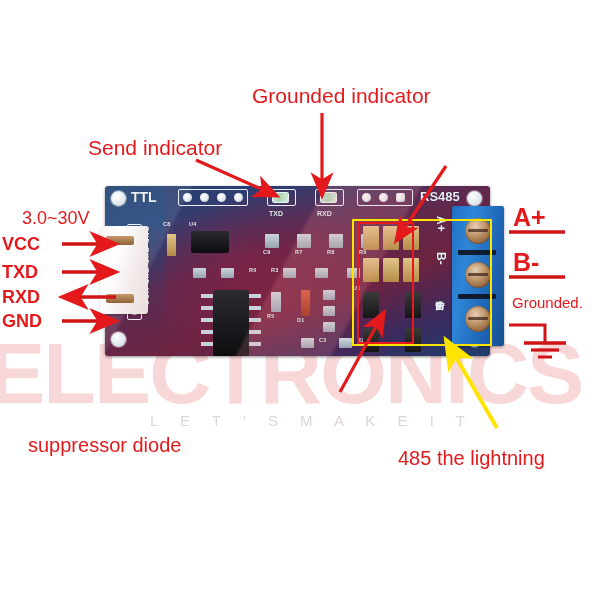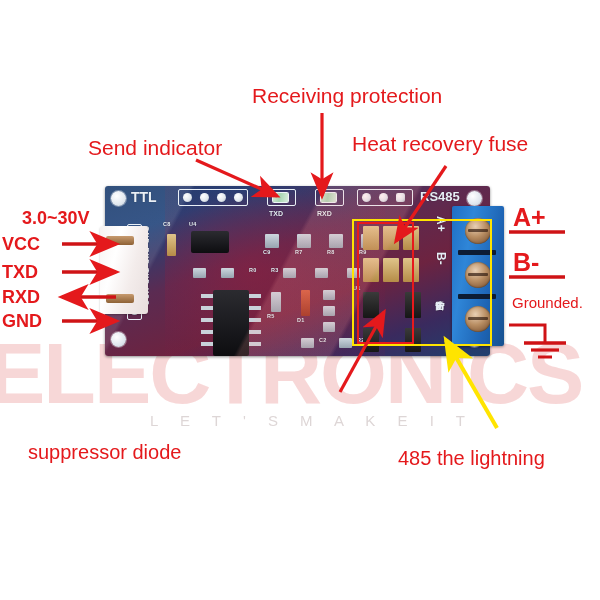--- a/index.html
+++ b/index.html
@@ -116,21 +116,21 @@
     position:absolute; border:2.5px solid #e8191c; background:transparent;
   }
 
   
   .ann {
     position:absolute; color:#e4191c; white-space:nowrap;
     font-family:"Liberation Sans", sans-serif; line-height:1.18;
   }
   .a-top  { font-size:21px; }
   .a-left { font-size:18px; font-weight:bold; }
-  .a-volt { font-size:18px; font-weight:bold; }
+  .a-volt { font-size:18px; font-weight:normal; }
   .a-big  { font-size:25px; font-weight:bold; }
   .a-bot  { font-size:20px; }
   .a-gnd  { font-size:15px;text-align:center; }
 
   svg.overlay {
     position:absolute; left:0; top:0; width:600px; height:600px;
     pointer-events:none;
   }
 </style>
 </head>
@@ -288,31 +288,30 @@
 
     <line x1="509" y1="232" x2="565" y2="232" stroke="#cf1316" stroke-width="3.4"></line>
     <line x1="509" y1="277" x2="565" y2="277" stroke="#cf1316" stroke-width="3.4"></line>
 
     <polyline points="509,325 545,325 545,343" fill="none" stroke="#cf1316" stroke-width="3"></polyline>
     <line x1="524" y1="343" x2="566" y2="343" stroke="#cf1316" stroke-width="3.4"></line>
     <line x1="531" y1="350" x2="559" y2="350" stroke="#cf1316" stroke-width="3.2"></line>
     <line x1="538" y1="357" x2="552" y2="357" stroke="#cf1316" stroke-width="3"></line>
   </svg>
 
-  <div class="ann a-top" style="left:252px; top:84px;">Receiving protection</div>
+  <div class="ann a-top" style="left:252px; top:84px;">Grounded indicator</div>
   <div class="ann a-top" style="left:88px;  top:136px;">Send indicator</div>
-  <div class="ann a-top" style="left:352px; top:132px;">Heat recovery fuse</div>
 
   <div class="ann a-volt" style="left:22px; top:208px;">3.0~30V</div>
   <div class="ann a-left" style="left:2px; top:234px;">VCC</div>
   <div class="ann a-left" style="left:2px; top:262px;">TXD</div>
   <div class="ann a-left" style="left:2px; top:287px;">RXD</div>
   <div class="ann a-left" style="left:2px; top:311px;">GND</div>
 
   <div class="ann a-big" style="left:513px; top:203px;">A+</div>
   <div class="ann a-big" style="left:513px; top:248px;">B-</div>
   <div class="ann a-gnd" style="left:512px; top:294px;">Grounded.</div>
 
-  <div class="ann a-bot" style="left:28px; top:434px;margin-top:7px;">suppressor diode</div>
+  <div class="ann a-bot" style="left:28px; top:434px;">suppressor diode</div>
 
   <div class="ann a-bot" style="left:398px; top:434px;margin-top:13px;">485 the lightning</div>
 
 </div>
 
 </body></html>

